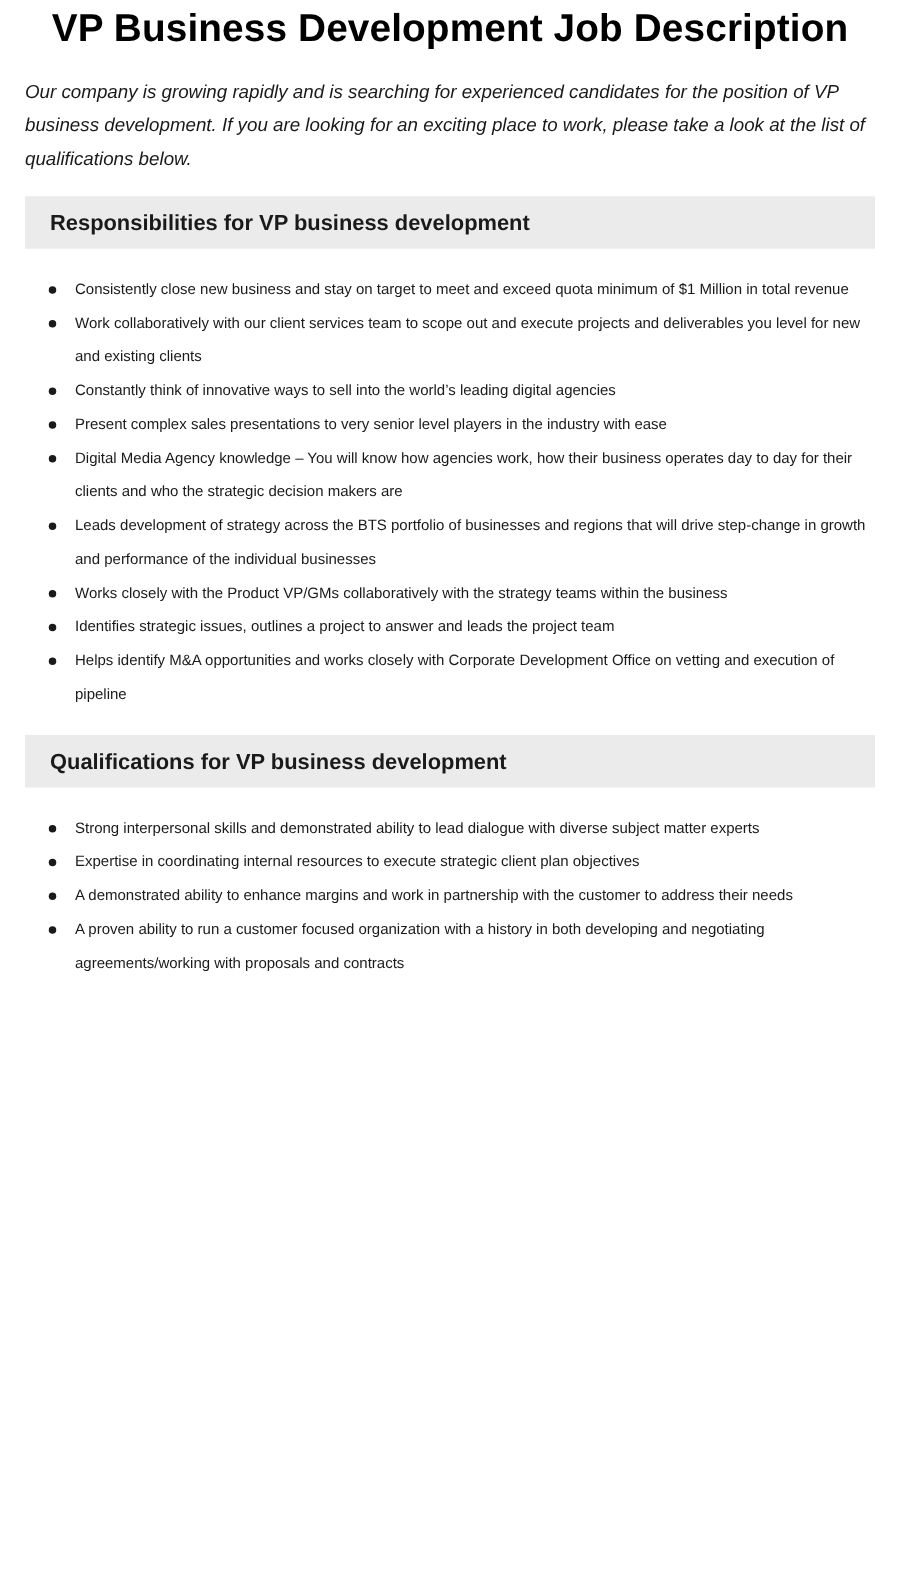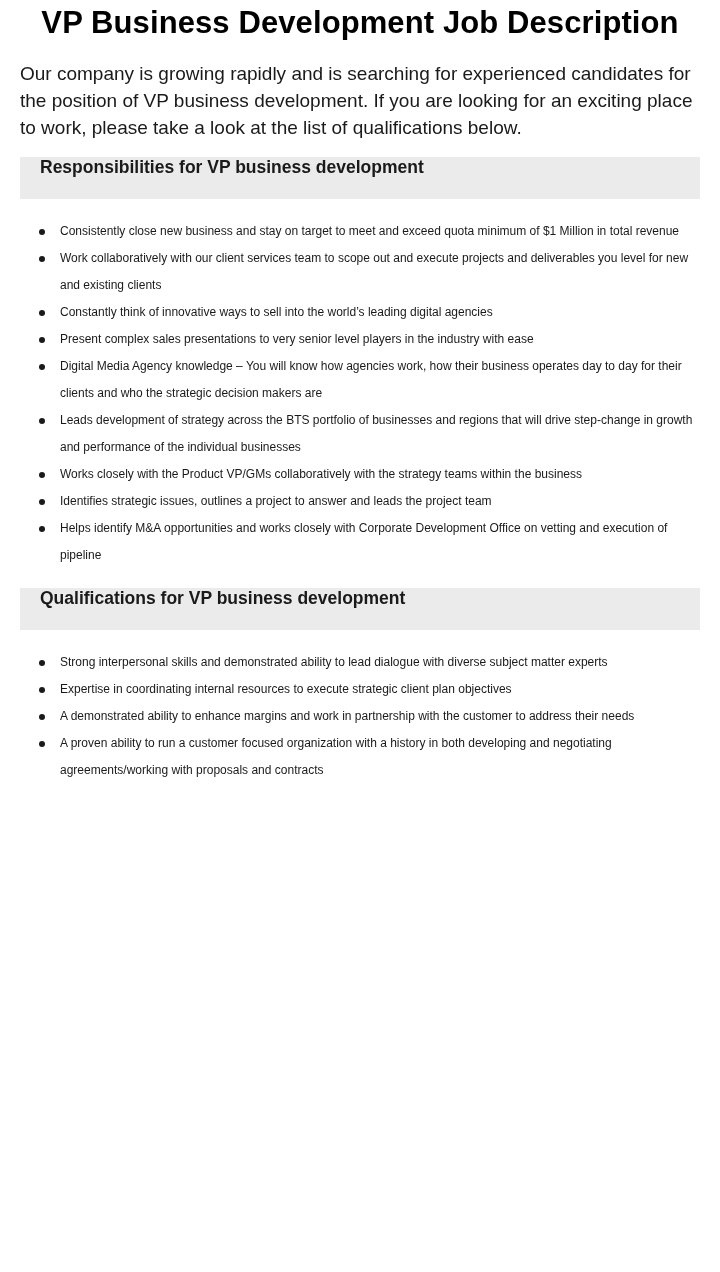--- a/index.html
+++ b/index.html
@@ -27,31 +27,33 @@
       line-height: 42px;
       font-size: 31px;
       font-weight: bold;
       text-align: center;
       color: #000;
       letter-spacing: 0.1px;
       white-space: nowrap;
     }
     p.intro {
       margin: 14px 0 0 0;
-      font-size: 19px;
+      font-size: 15px;
       line-height: 27px;
       color: #1a1a1a;
+      font-style: italic;
     }
     .section-header {
       margin-top: 16px;
       height: 42px;
       background: #ebebeb;
       box-sizing: border-box;
-      padding: 0 20px;
+      padding: 12px 20px;
       display: flex;
+      align-items: center;
     }
     .section-header span {
       font-size: 17.5px;
       font-weight: bold;
       color: #1a1a1a;
     }
     ul.items {
       margin: 19px 0 0 0;
       padding: 0 0 0 40px;
       list-style: none;

